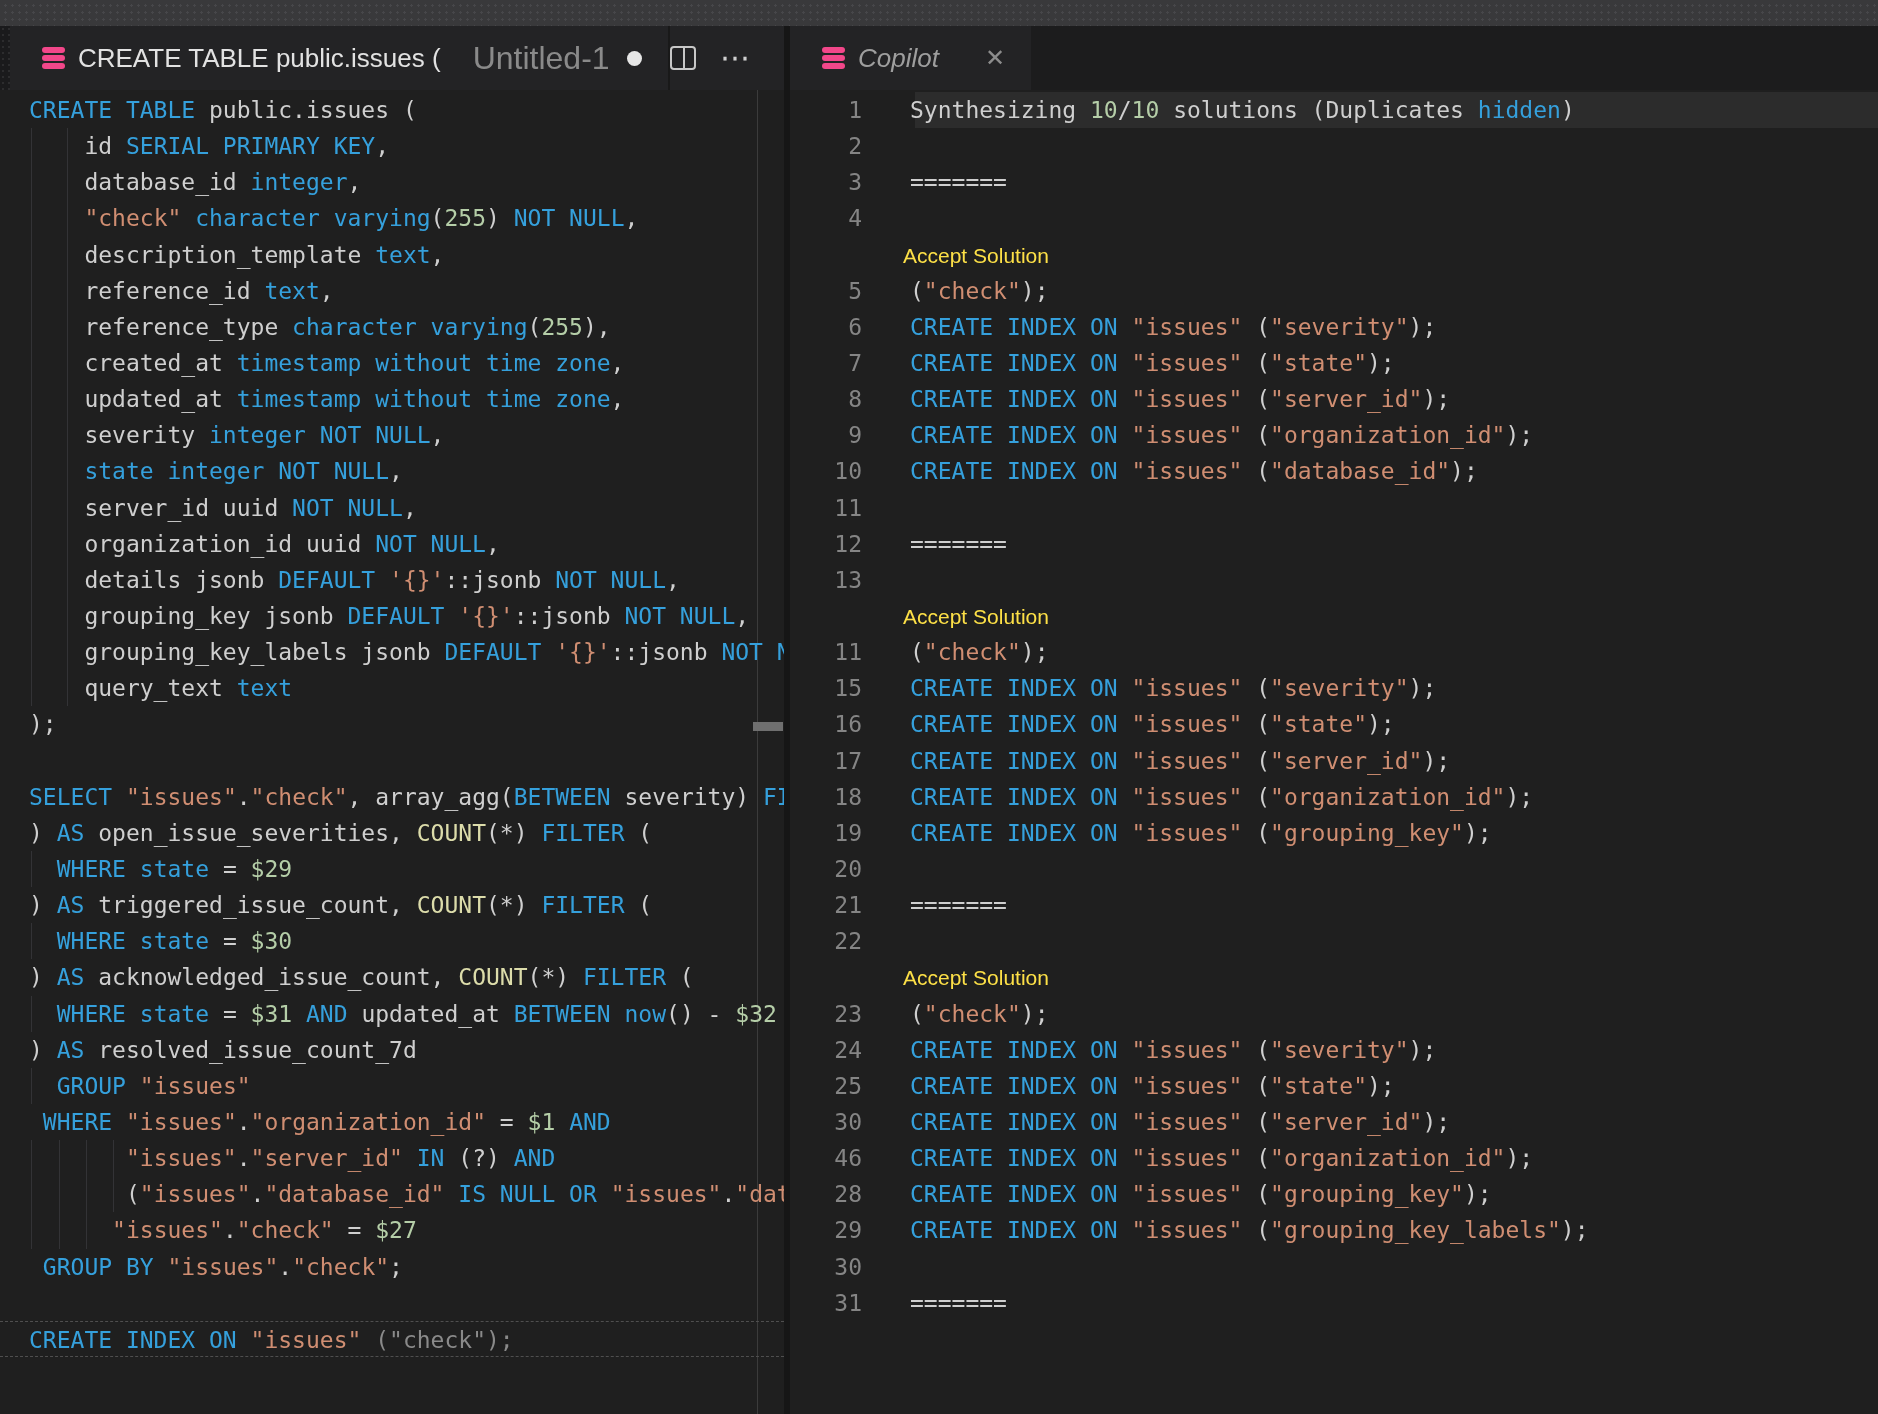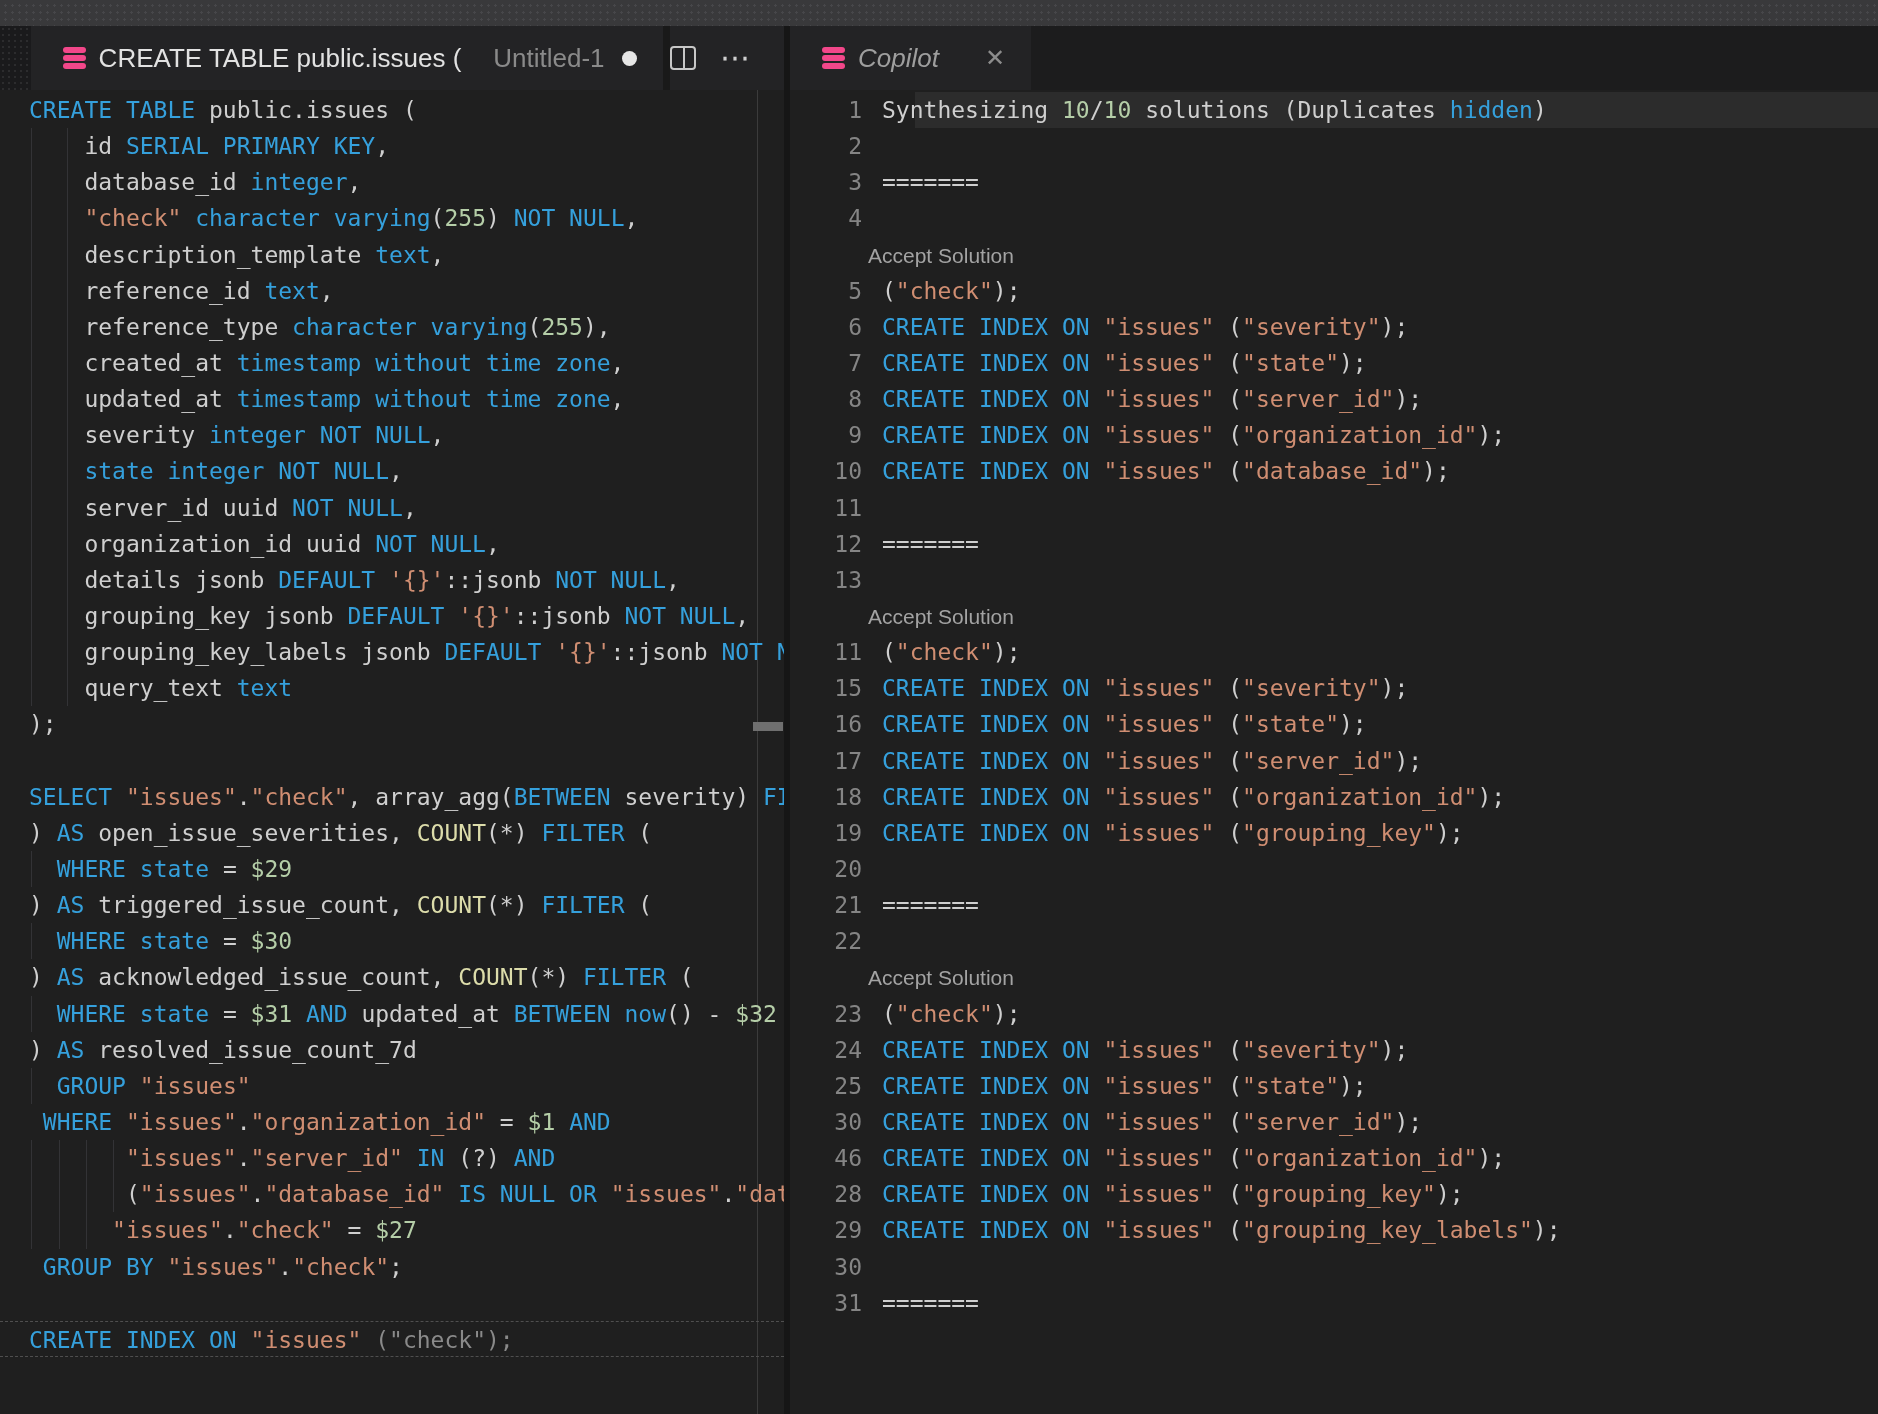--- a/index.html
+++ b/index.html
@@ -15,21 +15,21 @@
   #left-group{position:absolute;left:0;top:26px;width:784px;height:1388px;background:#1f1f1f;overflow:hidden;}
   #sash{position:absolute;left:784px;top:26px;width:6px;height:1388px;background:#161616;}
   #right-group{position:absolute;left:790px;top:26px;width:1088px;height:1292px;background:#1f1f1f;overflow:hidden;}
 
   
   .tabbar{position:relative;height:64px;background:#1c1c1d;display:flex;align-items:stretch;}
   .corner-strip{width:33px;background:#1a1a1c;
     background-image:radial-gradient(circle,#2c2c2e 1px,transparent 1.3px);background-size:6px 6px;}
   .tab{display:flex;align-items:center;background:#232325;padding:0 26px 0 32px;}
   .tab-title{color:#e2e2e2;font-size:26px;margin-left:13px;white-space:nowrap;}
-  .tab-secondary{color:#8a8a8a;font-size:26px;margin-left:32px;white-space:nowrap;}
+  .tab-secondary{color:#8a8a8a;font-size:32px;margin-left:32px;white-space:nowrap;}
   .dirty-dot{width:15px;height:15px;border-radius:50%;background:#e6e6e6;margin-left:17px;}
   .notch{width:8px;background:#191919;}
   .tab-actions{margin-left:auto;display:flex;align-items:center;gap:24px;padding-right:32px;background:#232325;}
   .copilot-title{color:#9e9e9e;font-size:26px;font-style:italic;margin-left:13px;}
   .close-icon{color:#8c8c8c;font-size:24px;margin-left:46px;line-height:1;}
   .tabbar-rest{flex:1;background:#1c1c1d;}
 
   
   .dbicon{display:inline-flex;flex-direction:column;gap:2.5px;width:23px;}
   .dbicon i{display:block;height:5.5px;border-radius:3px;background:var(--pink,#f2478a);}
@@ -45,23 +45,23 @@
     font-family:"DejaVu Sans Mono",monospace;font-size:23px;color:var(--def,#cfcfcf);}
   #left-editor .crow{padding-left:29px;}
   .guide{position:absolute;top:0;bottom:0;width:1px;background:#333336;}
   .ghostbox{border-top:1px dashed #4f4f4f;border-bottom:1px dashed #4f4f4f;}
 
   .ruler{position:absolute;left:757px;top:0;bottom:0;width:1px;background:#3b3b3b;}
   .scroll-marker{position:absolute;left:753px;top:632px;width:30px;height:9px;background:#6f6f6f;}
 
   
   #right-editor .num{position:absolute;left:0;top:0;width:72px;text-align:right;color:#858585;}
-  #right-editor .code{margin-left:92px;}
+  #right-editor .code{margin-left:120px;}
   #right-editor .hl{background:linear-gradient(to right,transparent 125px,#2c2c2c 125px);}
-  .accept{margin-left:78px;font-family:"Liberation Sans",sans-serif;font-size:21px;color:#a3a3a3;cursor:pointer;}
+  .accept{margin-left:113px;font-family:"Liberation Sans",sans-serif;font-size:21px;color:#fde047;cursor:pointer;}
 
   
   .tk-k{color:var(--kw,#35a0dc);}
   .tk-d{color:var(--def,#cfcfcf);}
   .tk-s{color:var(--str,#d08e72);}
   .tk-n{color:var(--num,#b5cea8);}
   .tk-f{color:var(--fn,#dcdcaa);}
   .tk-g{color:var(--ghost,#8a8a8a);}
 </style>
 </head>

